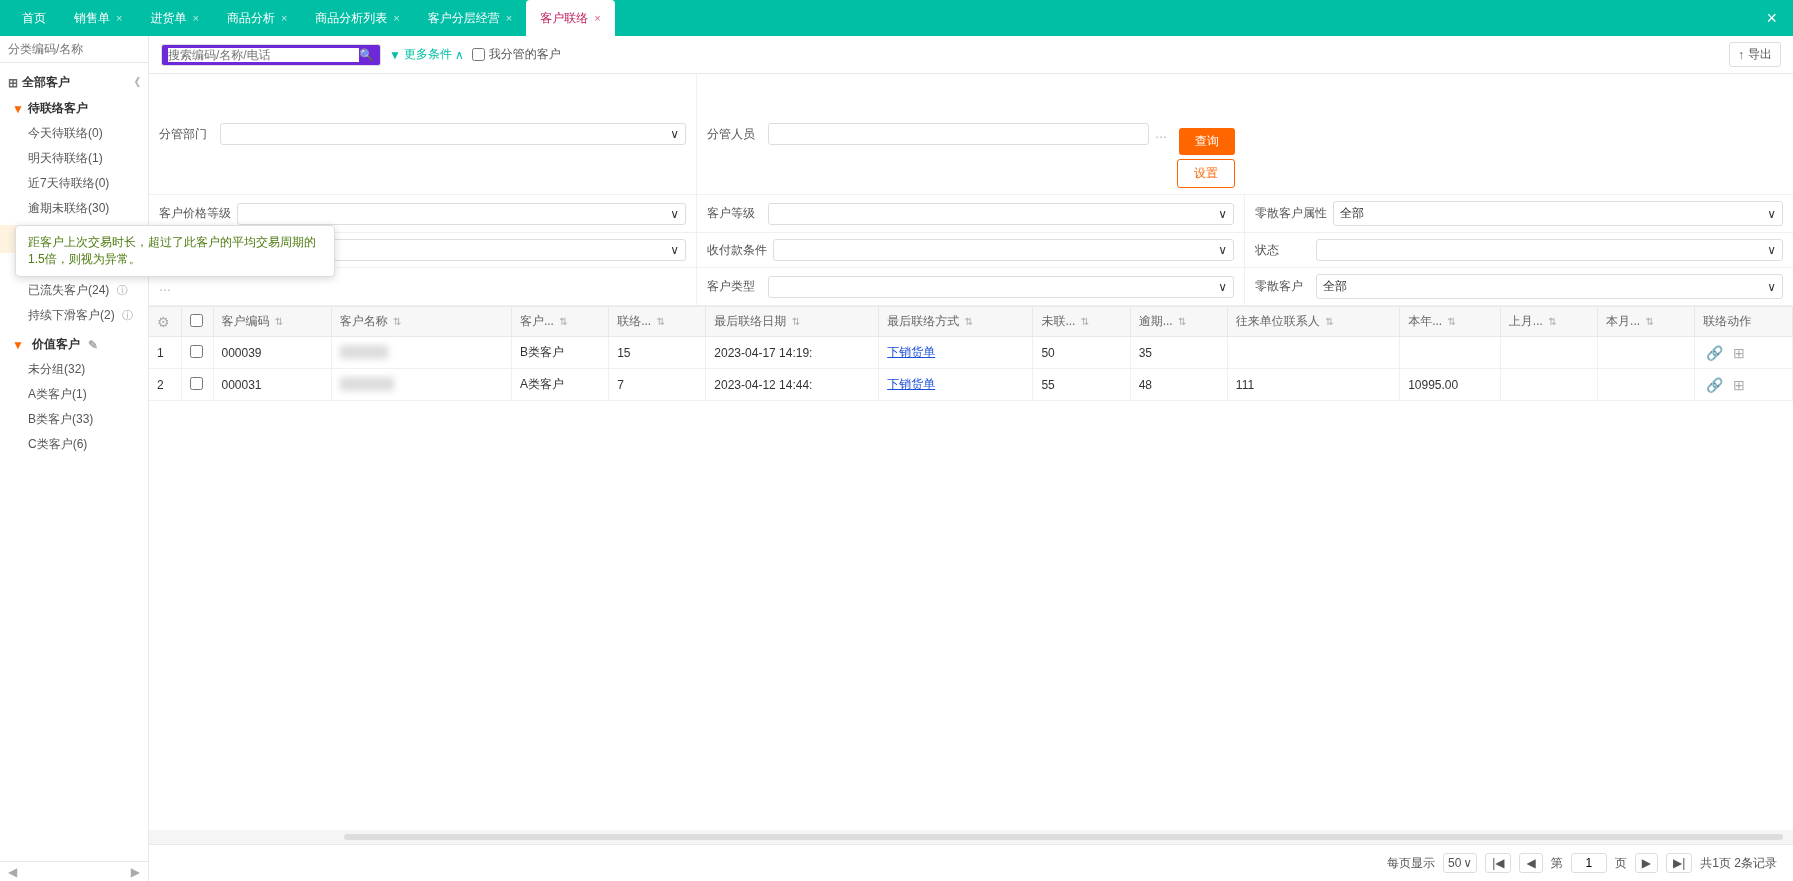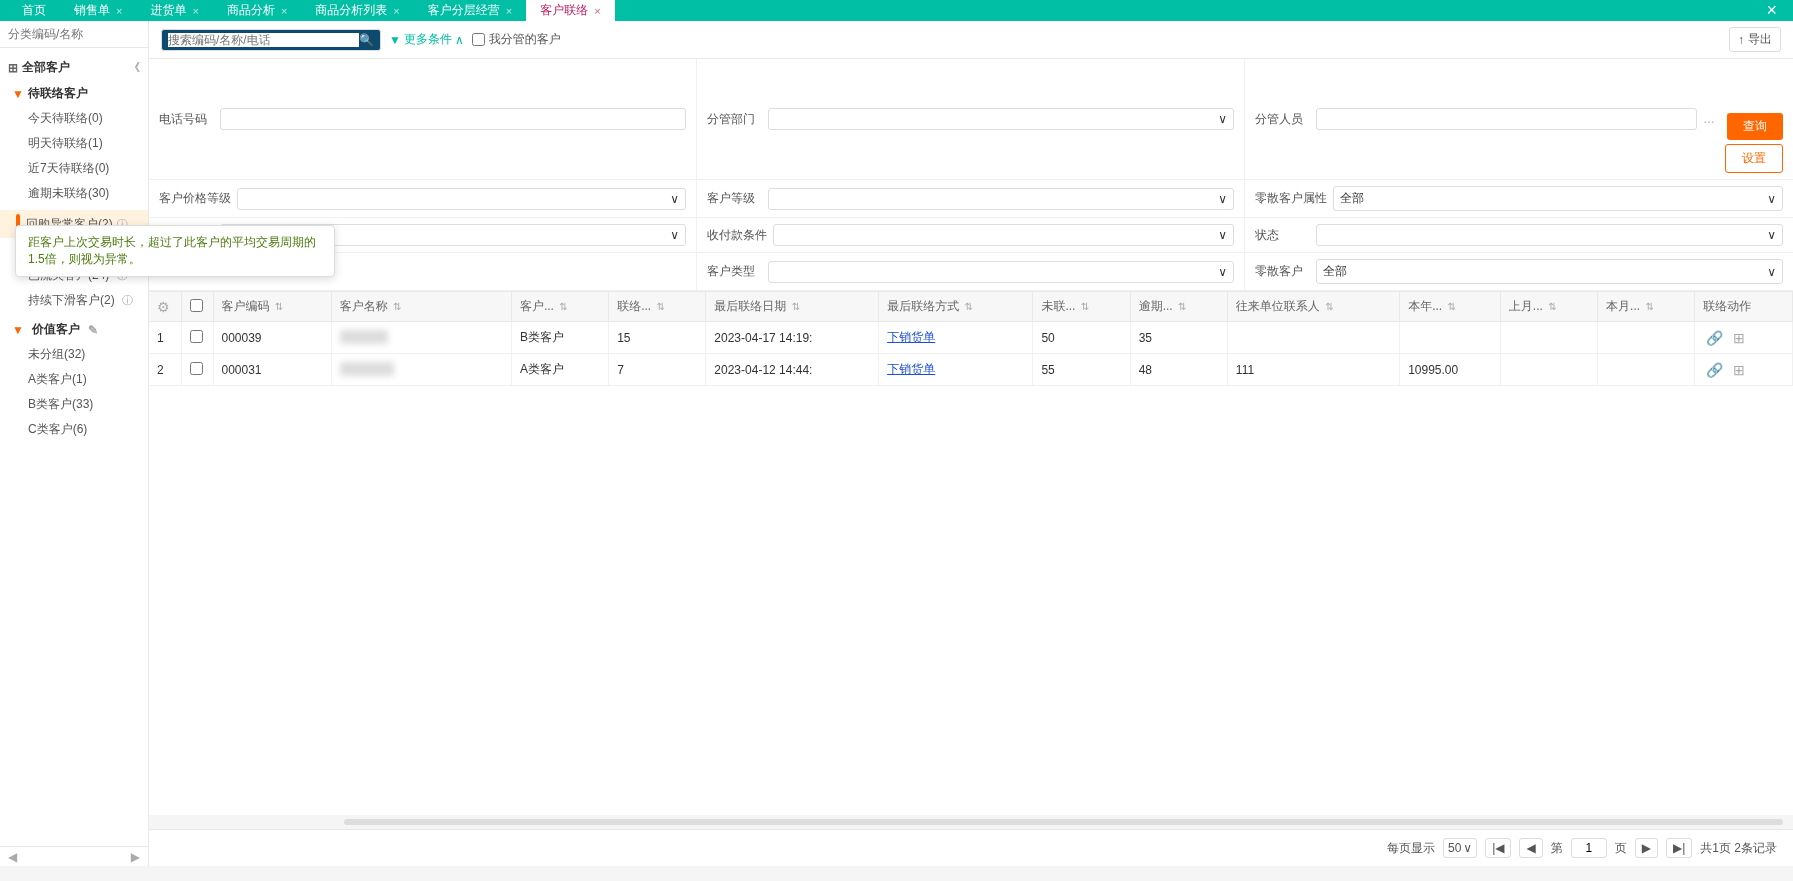--- a/index.html
+++ b/index.html
@@ -1,21 +1,21 @@
 <!DOCTYPE html>
 <html><head>
   <meta charset="utf-8">
   <style>
     * { box-sizing: border-box; margin: 0; padding: 0; font-family: 'Microsoft YaHei', Arial, sans-serif; font-size: 12px; }
     body { background: #f5f5f5; overflow: hidden; width: 1793px; height: 881px; }
 
     
     .top-nav {
       display: flex; align-items: center;
-      background: #00bfa5; height: 21px; padding: 0 8px;
+      background: #00bfa5; height: 36px; padding: 0 8px;
       color: white; position: relative;
     }
     .top-nav .nav-item {
       padding: 0 14px; height: 36px; display: flex; align-items: center;
       cursor: pointer; font-size: 13px; color: white; white-space: nowrap;
     }
     .top-nav .nav-item.active { background: white; color: #be185d; border-radius: 4px 4px 0 0; }
     .top-nav .nav-item .close-x { margin-left: 6px; opacity: 0.7; font-size: 11px; }
     .top-nav .close-all { margin-left: auto; font-size: 18px; color: white; cursor: pointer; padding: 0 8px; }
 
@@ -64,21 +64,21 @@
     
     .content-area { flex: 1; display: flex; flex-direction: column; background: #f5f5f5; overflow: hidden; }
 
     
     .filter-bar {
       background: white; border-bottom: 1px solid #e8e8e8;
       padding: 6px 12px; display: flex; align-items: center; gap: 8px;
     }
     .search-input-wrap {
       display: flex; align-items: center; border: 1px solid #ddd;
-      border-radius: 3px; padding: 3px 6px; width: 220px; background: #0c4a6e;
+      border-radius: 3px; padding: 3px 6px; width: 220px; background: #6d28d9;
     }
     .search-input-wrap input { border: none; outline: none; font-size: 12px; flex: 1; }
     .search-input-wrap .s-icon { color: #aaa; }
     .more-filter {
       display: flex; align-items: center; color: #00bfa5; cursor: pointer; gap: 3px;
     }
     .my-customer { display: flex; align-items: center; gap: 4px; color: #555; cursor: pointer; }
     .my-customer input[type=checkbox] { cursor: pointer; }
     .export-btn {
       margin-left: auto; display: flex; align-items: center; gap: 4px;
@@ -276,26 +276,20 @@
       </div>
       <div class="export-btn">
         <span>↑</span>
         <span>导出</span>
       </div>
     </div>
 
     <div class="inline-filters">
 
       <div class="filter-grid-row">
-        <div class="filter-cell">
-          <span class="lbl">电话号码</span>
-          <div class="ctrl">
-            <input type="text" style="">
-          </div>
-        </div>
         <div class="filter-cell">
           <span class="lbl">分管部门</span>
           <div class="ctrl">
             <span></span>
             <span class="arrow-down">∨</span>
           </div>
         </div>
         <div class="filter-cell">
           <span class="lbl">分管人员</span>
           <div class="ctrl">

